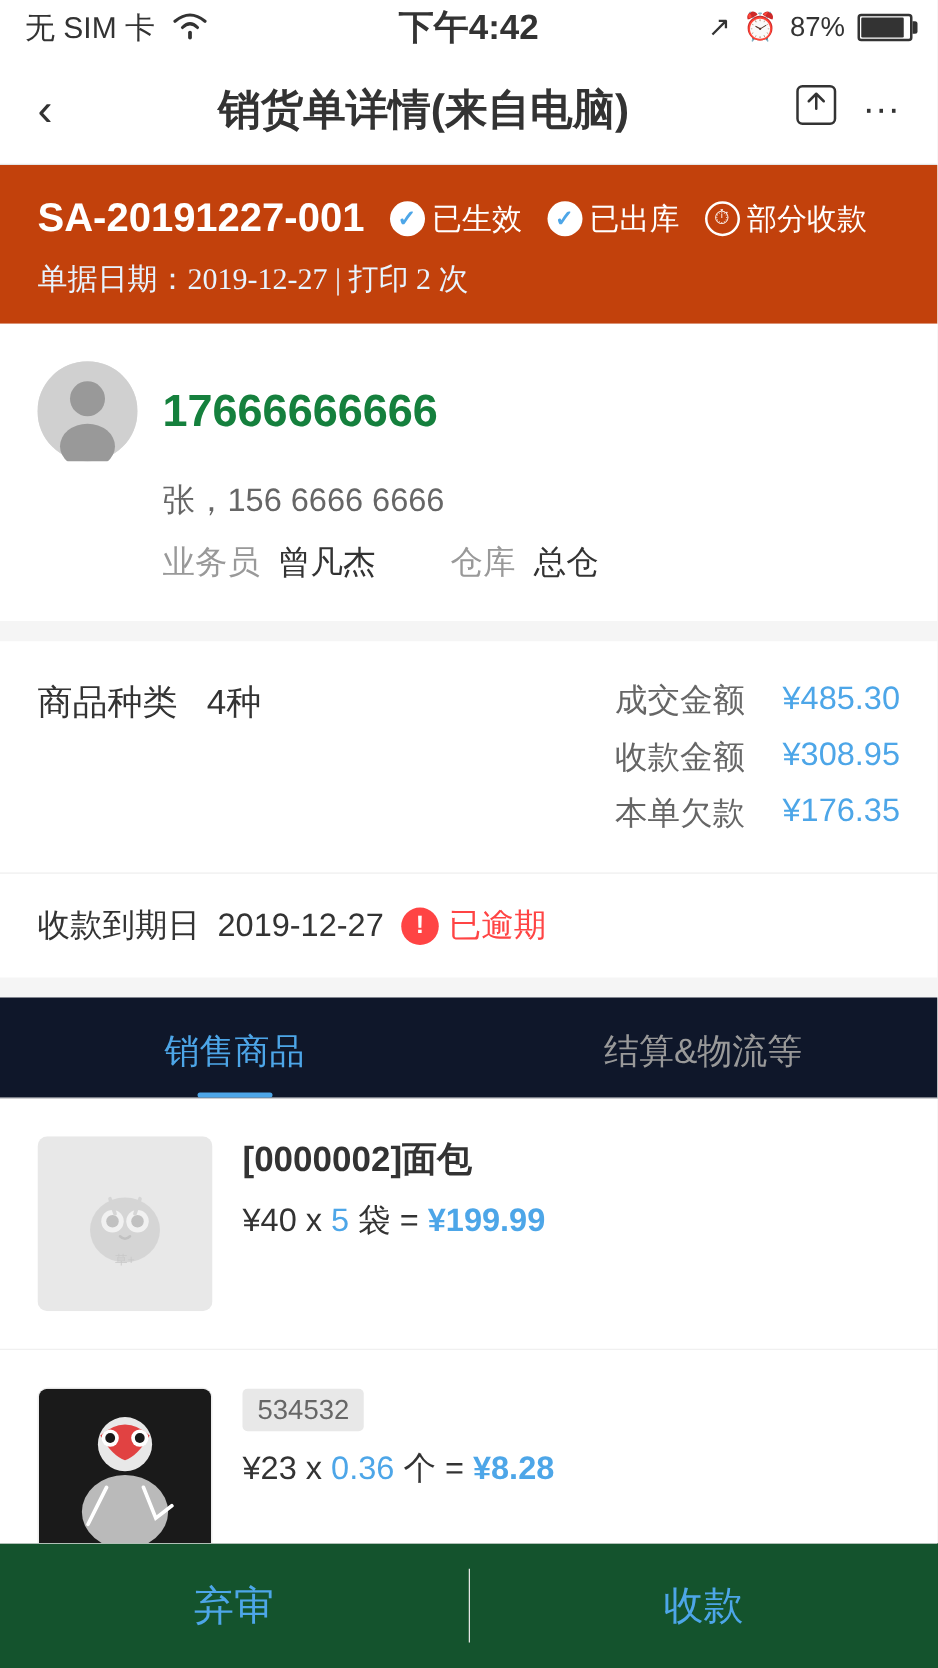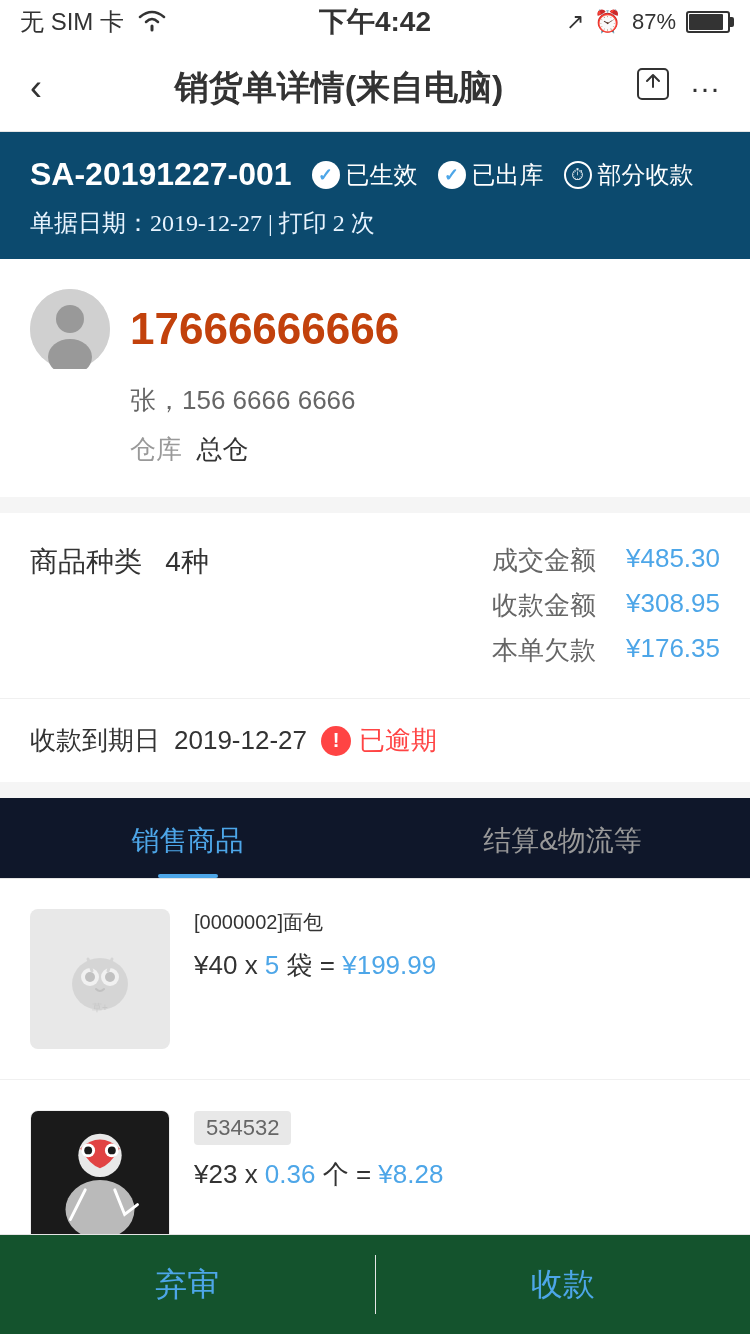--- a/index.html
+++ b/index.html
@@ -55,21 +55,21 @@
       cursor: pointer;
     }
     .nav-icon {
       font-size: 30px;
       color: #333;
       cursor: pointer;
     }
 
     
     .order-header {
-      background: #0c4a6e;
+      background: #c2410c;
       padding: 24px 30px 20px;
     }
     .order-header-top {
       display: flex;
       align-items: center;
       gap: 20px;
       margin-bottom: 14px;
       flex-wrap: wrap;
     }
     .order-id {
@@ -129,23 +129,23 @@
       width: 80px;
       height: 80px;
       border-radius: 50%;
       background: #e0e0e0;
       display: flex;
       align-items: center;
       justify-content: center;
       flex-shrink: 0;
     }
     .customer-name {
-      font-size: 44px;
+      font-size: 36px;
       font-weight: 600;
-      color: #c2410c;
+      color: #15803d;
     }
     .customer-info {
       font-size: 26px;
       color: #666;
       margin-bottom: 14px;
       padding-left: 100px;
     }
     .customer-meta {
       display: flex;
       gap: 60px;
@@ -295,40 +295,40 @@
     }
     .owl-svg {
       width: 80px;
       height: 80px;
       opacity: 0.4;
     }
     .product-details {
       flex: 1;
     }
     .product-name {
-      font-size: 20px;
+      font-size: 28px;
       color: #333;
       margin-bottom: 12px;
-      font-weight: 400;
+      font-weight: 700;
     }
     .product-tag {
       display: inline-block;
       background: #e8e8e8;
       color: #666;
       font-size: 22px;
       padding: 4px 12px;
       border-radius: 4px;
       margin-bottom: 12px;
     }
     .product-price {
       font-size: 26px;
       color: #333;
     }
     .product-price .highlight { color: #4da6e8; }
-    .product-price .total { color: #4da6e8; font-weight: 400; }
+    .product-price .total { color: #4da6e8; font-weight: 700; }
 
     
     .bottom-bar {
       position: fixed;
       bottom: 0;
       left: 0;
       width: 750px;
       height: 100px;
       background: #14532d;
       border-top: 1px solid #e5e5e5;
@@ -422,20 +422,24 @@
       <svg width="80" height="80" viewBox="0 0 80 80">
         <circle cx="40" cy="40" r="40" fill="#d0d0d0"></circle>
         <circle cx="40" cy="30" r="14" fill="#999"></circle>
         <ellipse cx="40" cy="68" rx="22" ry="18" fill="#999"></ellipse>
       </svg>
     </div>
     <span class="customer-name">17666666666</span>
   </div>
   <div class="customer-info">张，156 6666 6666</div>
   <div class="customer-meta">
+    <span>
+      <span class="meta-label">业务员</span>&nbsp;
+      <span>曾凡杰</span>
+    </span>
     <span>
       <span class="meta-label">仓库</span>&nbsp;
       <span>总仓</span>
     </span>
   </div>
 </div>
 
 <div class="divider"></div>
 
 <div class="summary-section">

